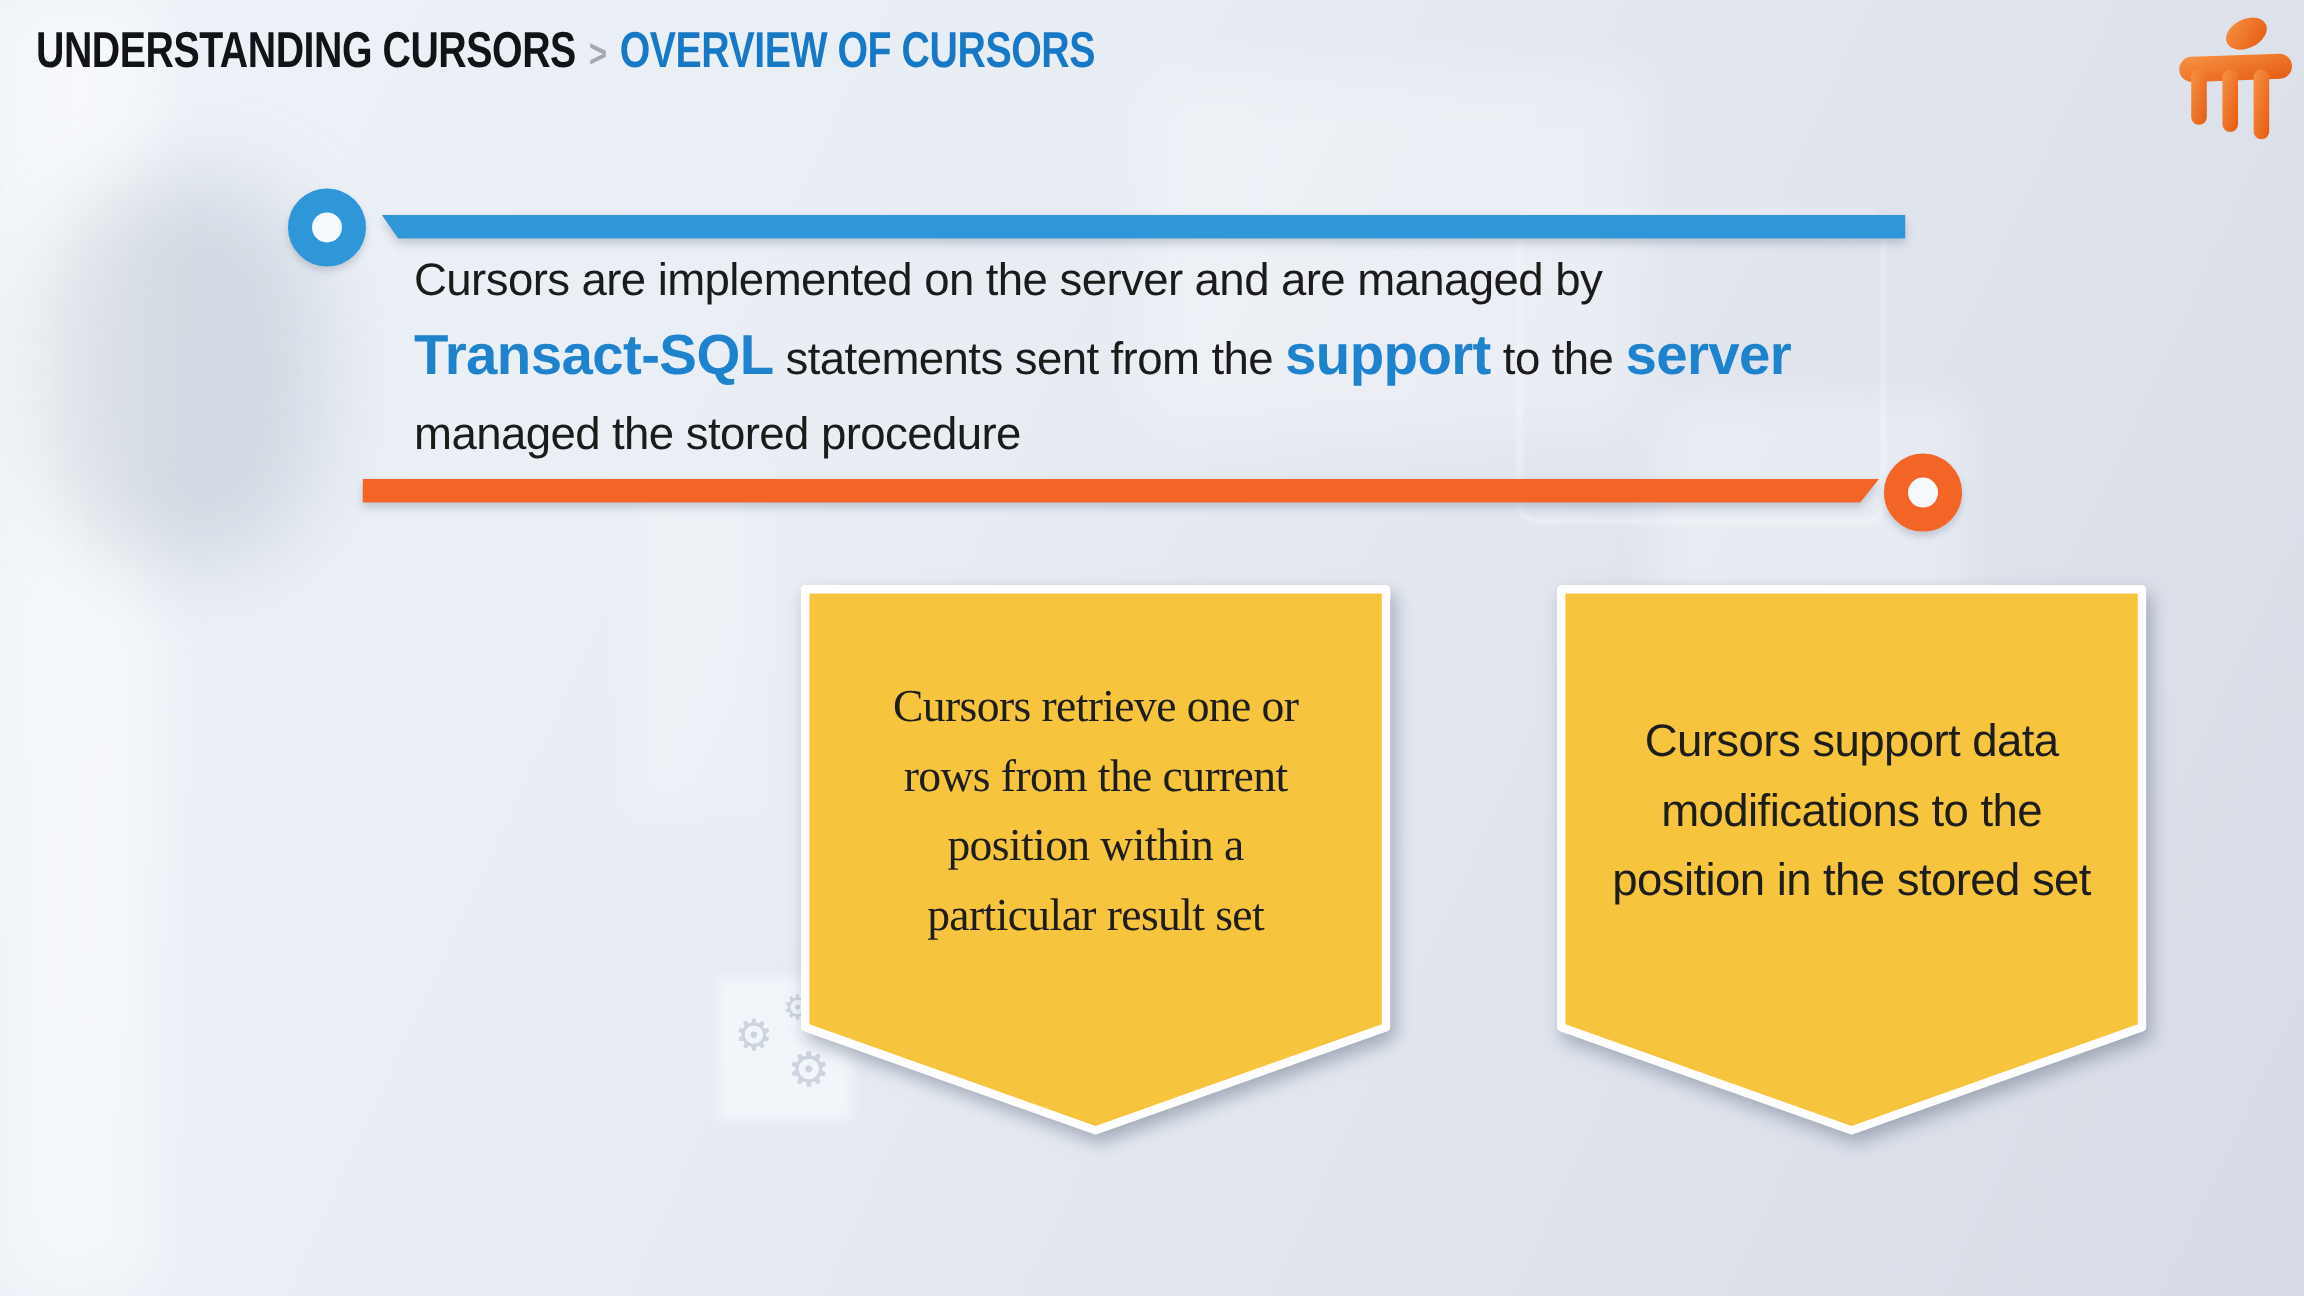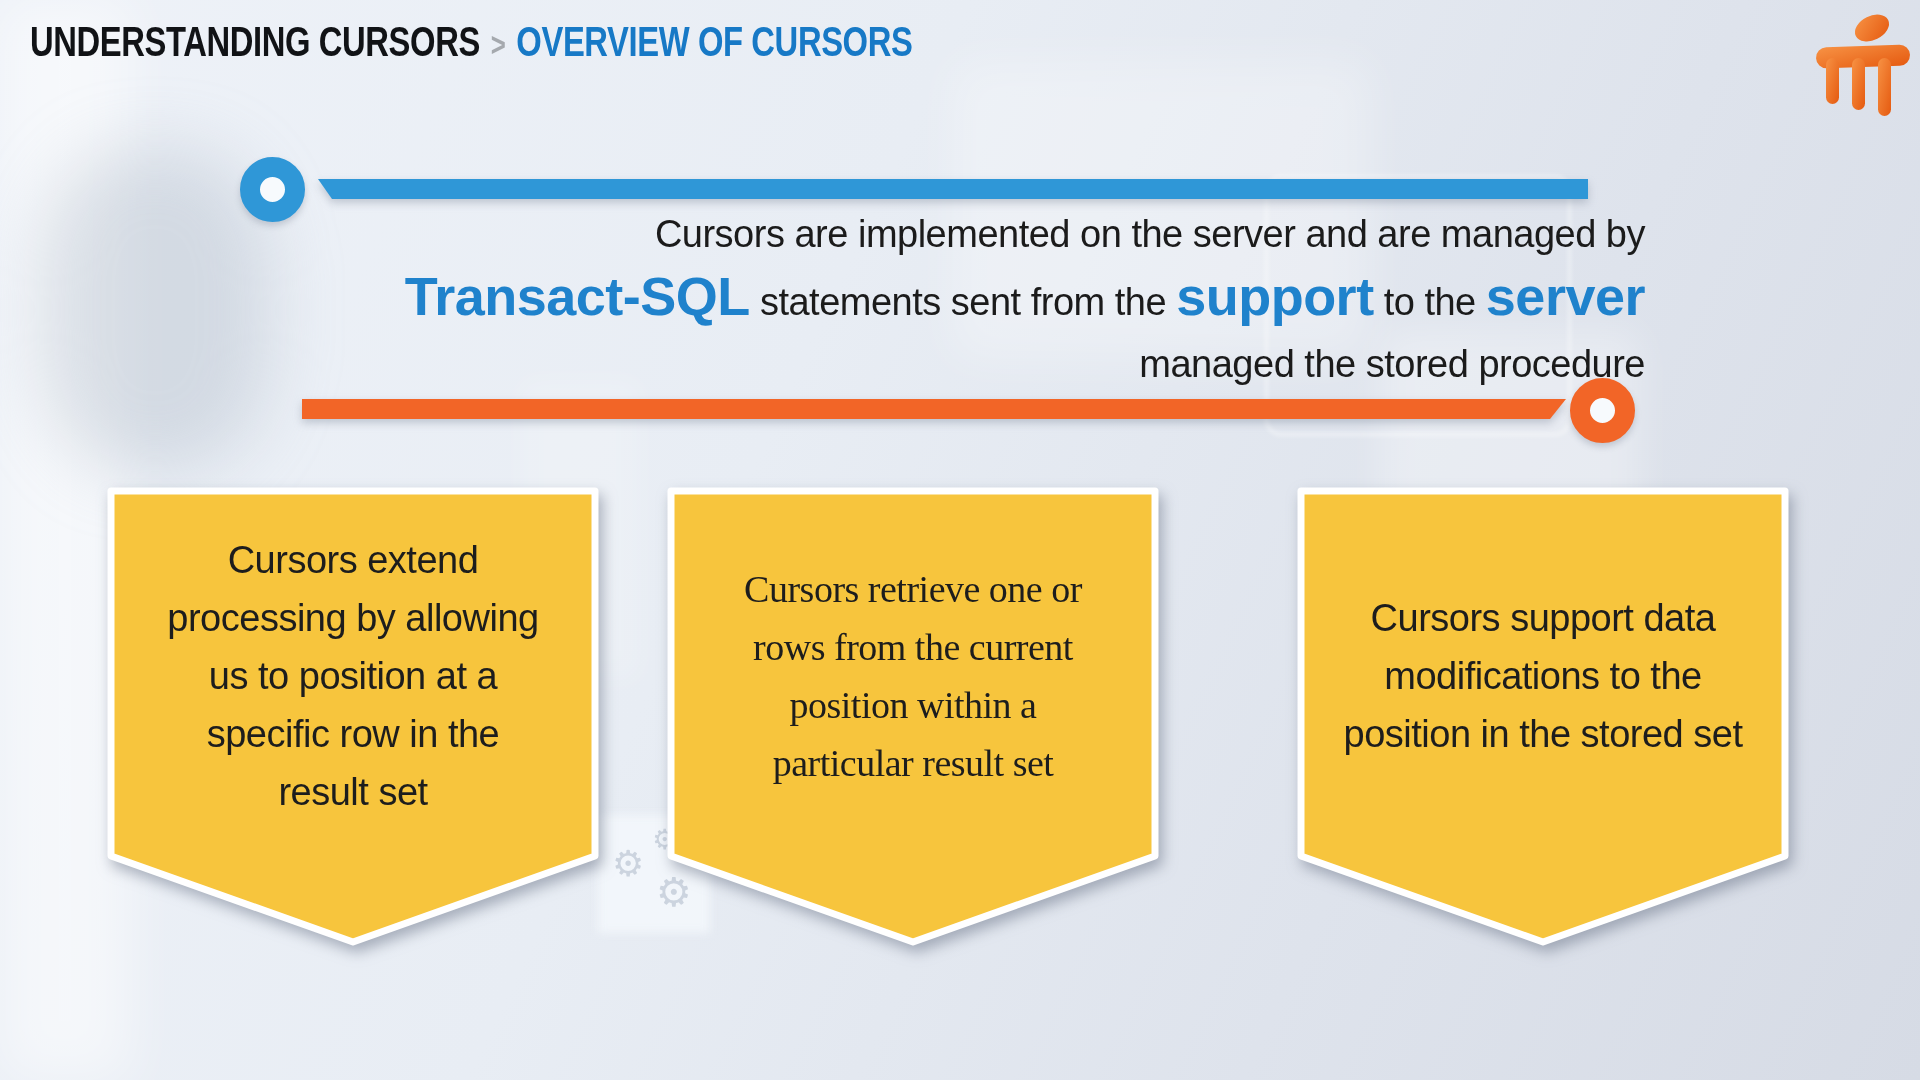--- a/index.html
+++ b/index.html
@@ -38,22 +38,22 @@
   .ring-orange{left:1570px;top:378px;width:65px;height:65px;border:20px solid #f26527;box-sizing:border-box;}
   .barwrap{position:absolute;filter:drop-shadow(0 4px 4px rgba(110,120,140,.35));}
   .barwrap.blue{left:318px;top:179px;}
   .barwrap.orange{left:302px;top:399px;}
   .bar{height:20px;}
   .bar-blue{width:1270px;background:#2f97d7;clip-path:polygon(0 0,100% 0,100% 100%,14px 100%);}
   .bar-orange{width:1264px;background:#f26527;clip-path:polygon(0 0,100% 0,calc(100% - 16px) 100%,0 100%);}
 
   
   .intro{position:absolute;left:345px;top:203px;width:1300px;color:#1b1b1b;}
-  .intro-line{font-size:38px;line-height:62px;letter-spacing:-.5px;white-space:pre-wrap;text-align:right;}
-  .intro-line .accent{color:#1f82cc;font-weight:700;font-size:54px;}
+  .intro-line{font-size:38px;line-height:62px;letter-spacing:-.5px;white-space:pre-wrap;}
+  .intro-line .accent{color:#1f82cc;font-weight:700;font-size:47px;}
 
   
   .card{position:absolute;top:486px;width:494px;height:470px;}
   .card.c1{left:106px;} .card.c2{left:666px;font-family:Liberation Serif, serif;} .card.c3{left:1296px;}
   .card svg.pennant{position:absolute;left:0;top:0;width:494px;height:470px;
     filter:drop-shadow(4px 7px 7px rgba(100,110,130,.5));}
   .card-text{position:absolute;left:12px;right:12px;top:4px;height:372px;
     display:flex;flex-direction:column;justify-content:center;align-items:center;
     text-align:center;color:#1d1d1d;font-size:38px;line-height:58px;letter-spacing:-.5px;}
 </style>
@@ -102,32 +102,20 @@
     <div class="intro-line">Cursors are implemented on the server and are managed by</div>
     <div class="intro-line"><span class="accent">Transact-SQL</span><span> statements sent from the </span><span class="accent">support</span><span> to the </span><span class="accent">server</span></div>
     <div class="intro-line">managed the stored procedure</div>
   </div>
 
   <div class="barwrap orange">
       <div class="bar bar-orange"></div>
     </div>
   <div class="ring ring-orange"></div>
 
-  <div class="card c1">
-    <svg class="pennant" viewBox="0 0 494 470" aria-hidden="true">
-      <polygon points="5,5 489,5 489,370 247,456 5,370" fill="#F7C53D" stroke="#FFFFFF" stroke-width="7" stroke-linejoin="round"></polygon>
-    </svg>
-    <div class="card-text">
-      <div>Cursors extend</div>
-      <div>processing by allowing</div>
-      <div>us to position at a</div>
-      <div>specific row in the</div>
-      <div>result set</div>
-    </div>
-  </div>
 
   <div class="card c2">
     <svg class="pennant" viewBox="0 0 494 470" aria-hidden="true">
       <polygon points="5,5 489,5 489,370 247,456 5,370" fill="#F7C53D" stroke="#FFFFFF" stroke-width="7" stroke-linejoin="round"></polygon>
     </svg>
     <div class="card-text">
       <div>Cursors retrieve one or</div>
       <div>rows from the current</div>
       <div>position within a</div>
       <div>particular result set</div>

